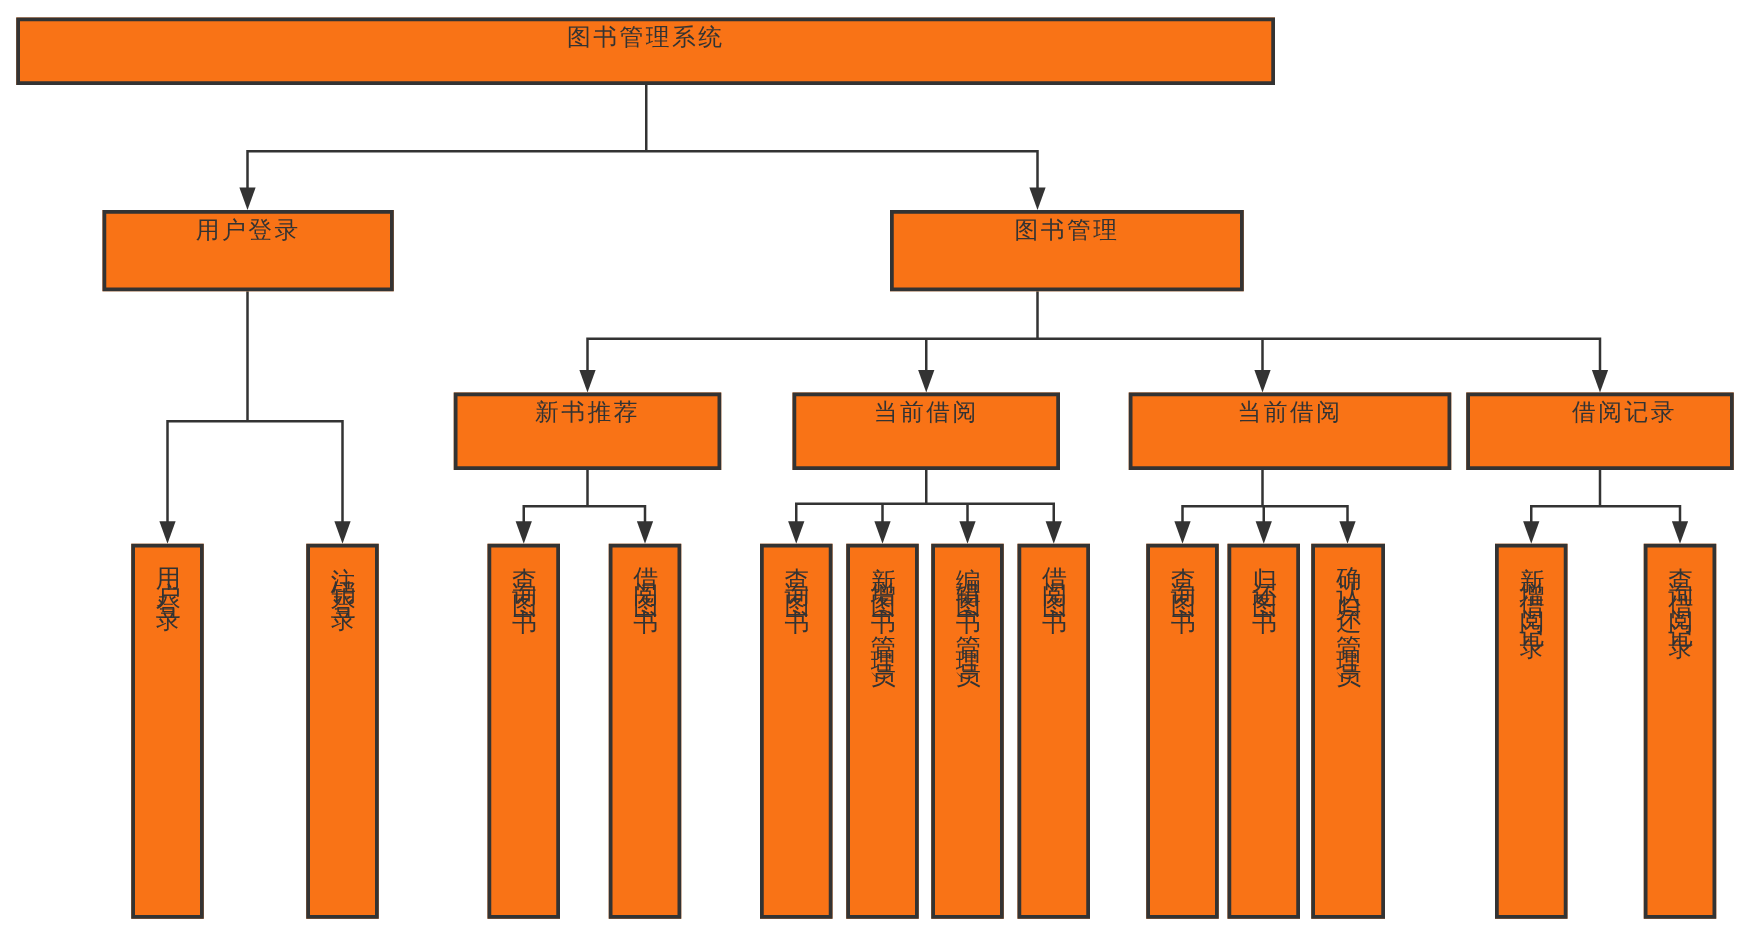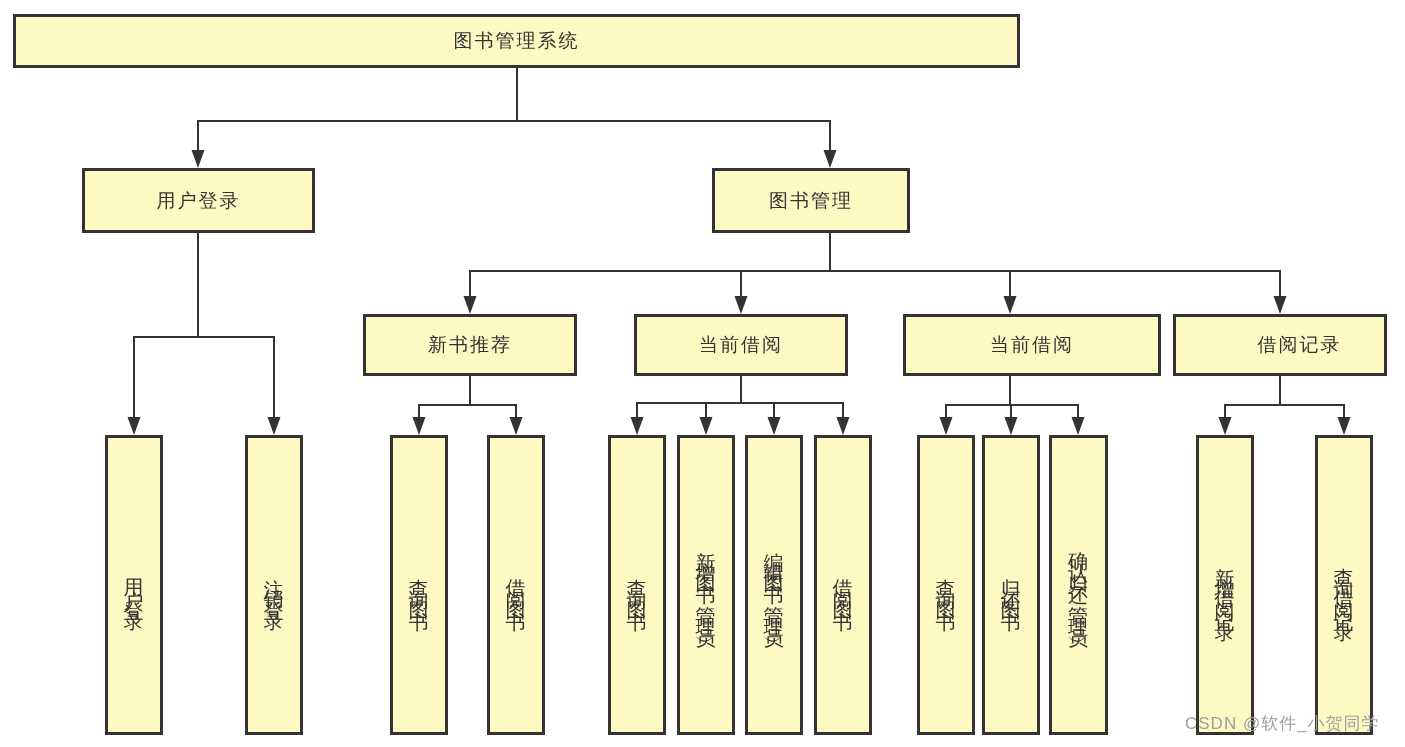--- a/index.html
+++ b/index.html
@@ -11,25 +11,24 @@
     font-family: "Liberation Sans", sans-serif;
     overflow: hidden;
   }
   svg.connectors {
     position: absolute;
     left: 0; top: 0;
     width: 1405px; height: 747px;
   }
   .box {
     position: absolute;
-    background: #fef9c3;
+    background: #f97316;
     border: 3px solid #333333;
     box-sizing: border-box;
     display: flex;
-    align-items: center;
     justify-content: center;
     color: #333333;
   }
   .hbox { font-size: 19px; letter-spacing: 2px; white-space: nowrap; }
   .vbox .vtext {
     writing-mode: vertical-rl;
     text-orientation: mixed;
     font-size: 20px;
     letter-spacing: 11px;
     line-height: 1;
@@ -84,21 +83,21 @@
     </g>
   </svg>
 
   <div class="box hbox" style="left:13px; top:14px; width:1007px; height:54px;">
     <span>图书管理系统</span>
   </div>
 
   <div class="box hbox" style="left:82px; top:168px; width:233px; height:65px;">
     <span>用户登录</span>
   </div>
-  <div class="box hbox" style="left:712px; top:168px; width:198px; height:65px;">
+  <div class="box hbox" style="left:712px; top:168px; width:283px; height:65px;">
     <span>图书管理</span>
   </div>
 
   <div class="box hbox" style="left:363px; top:314px; width:214px; height:62px;">
     <span>新书推荐</span>
   </div>
   <div class="box hbox" style="left:634px; top:314px; width:214px; height:62px;">
     <span>当前借阅</span>
   </div>
   <div class="box hbox" style="left:903px; top:314px; width:258px; height:62px;">
@@ -145,15 +144,14 @@
     <span class="vtext">确认归还（管理员）</span>
   </div>
 
   <div class="box vbox" style="left:1196px; top:435px; width:58px; height:300px;">
     <span class="vtext">新增借阅记录</span>
   </div>
   <div class="box vbox" style="left:1315px; top:435px; width:58px; height:300px;">
     <span class="vtext">查询借阅记录</span>
   </div>
 
-  <div class="watermark">CSDN @软件_小贺同学</div>
 
 </div>
 
 </body></html>

